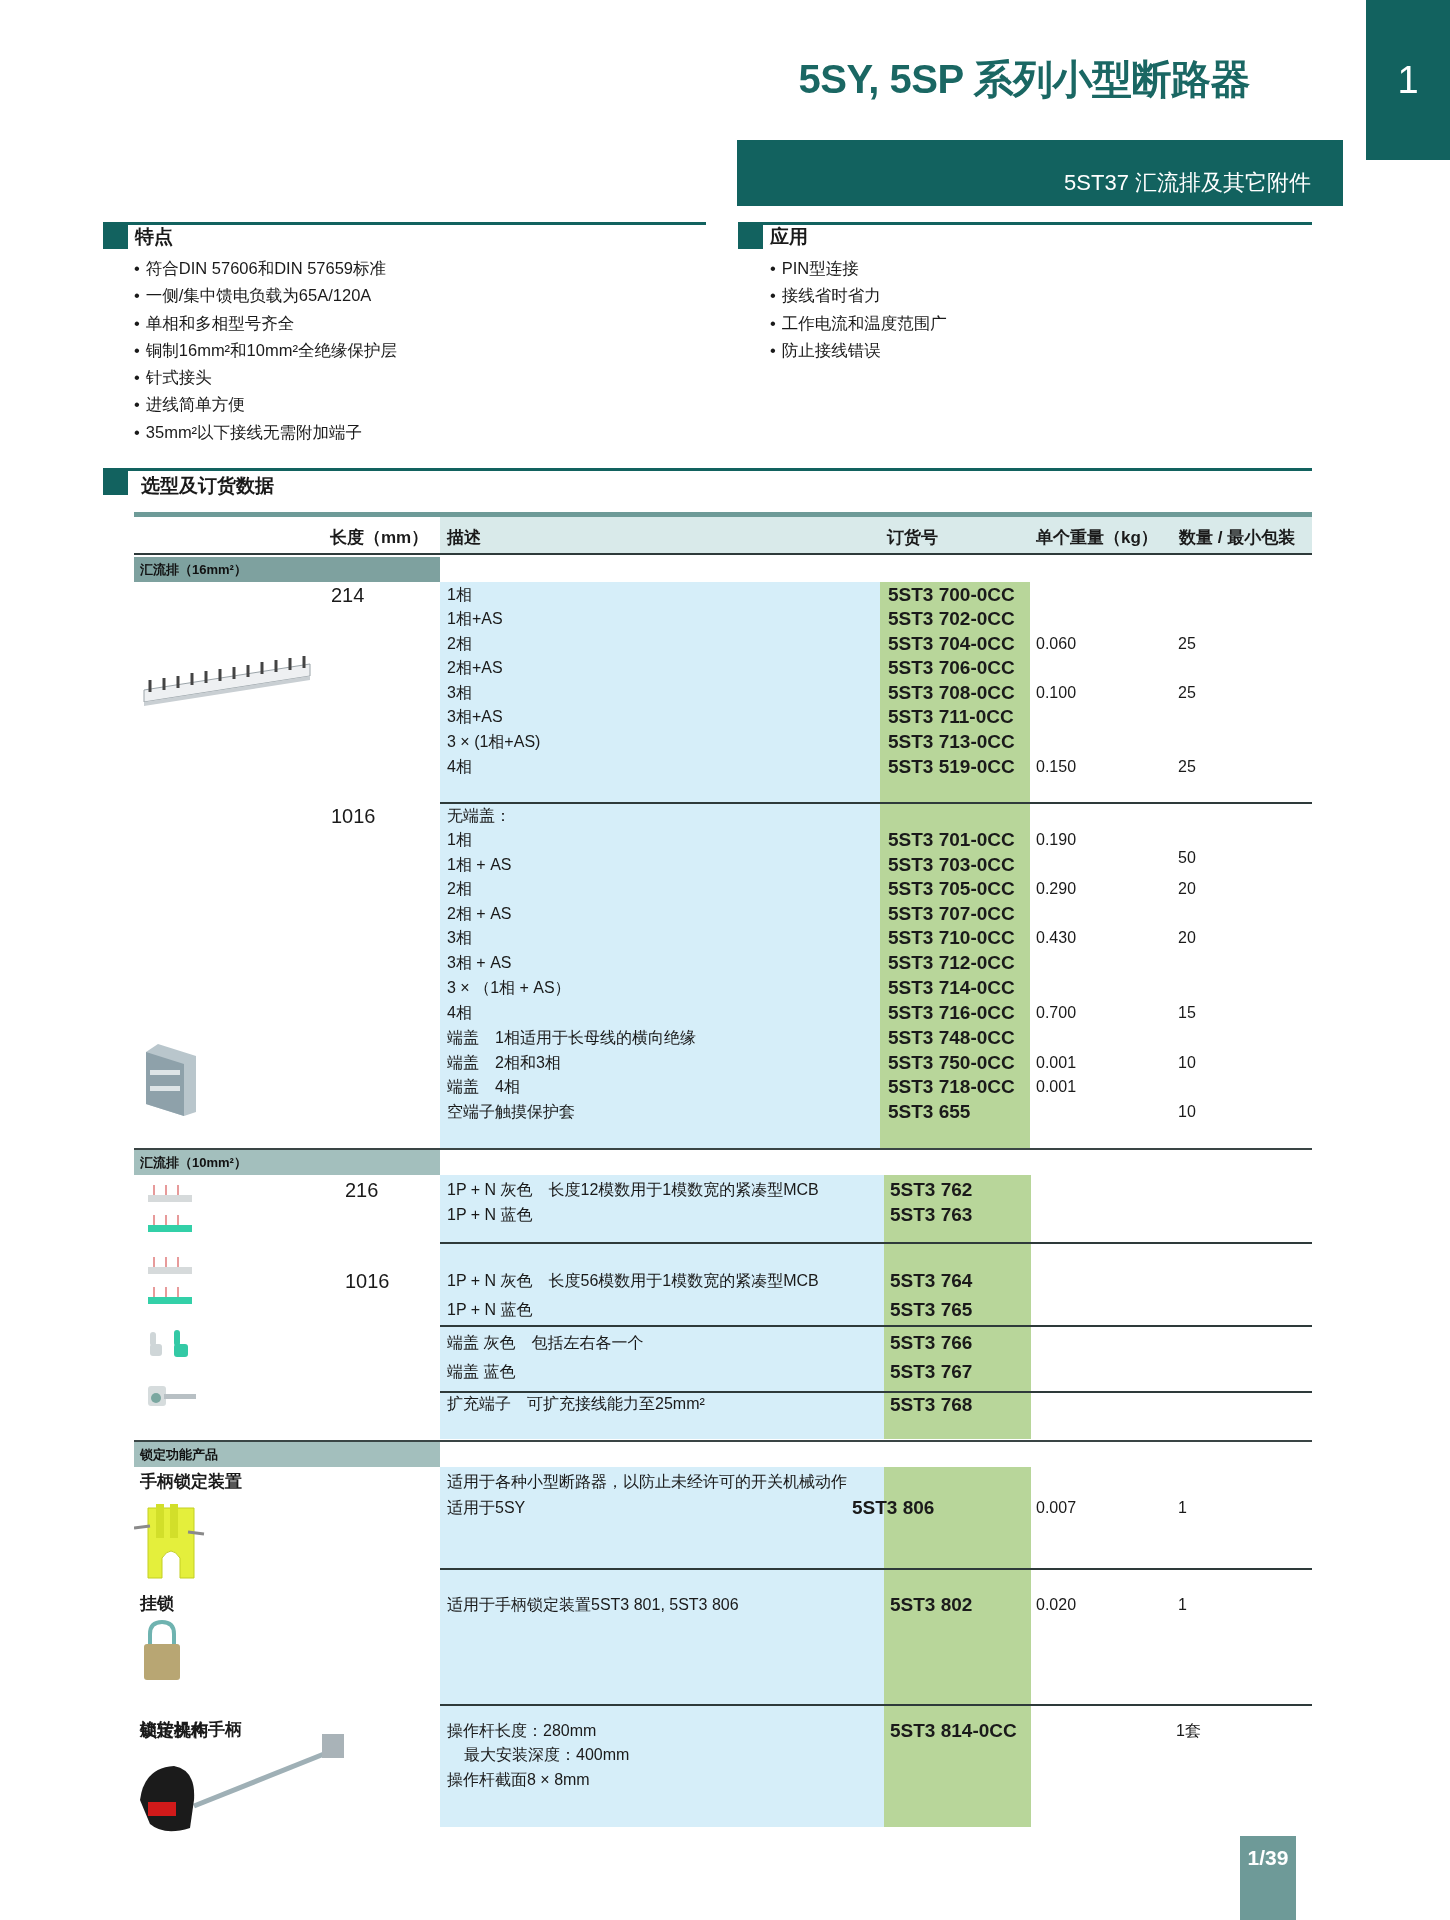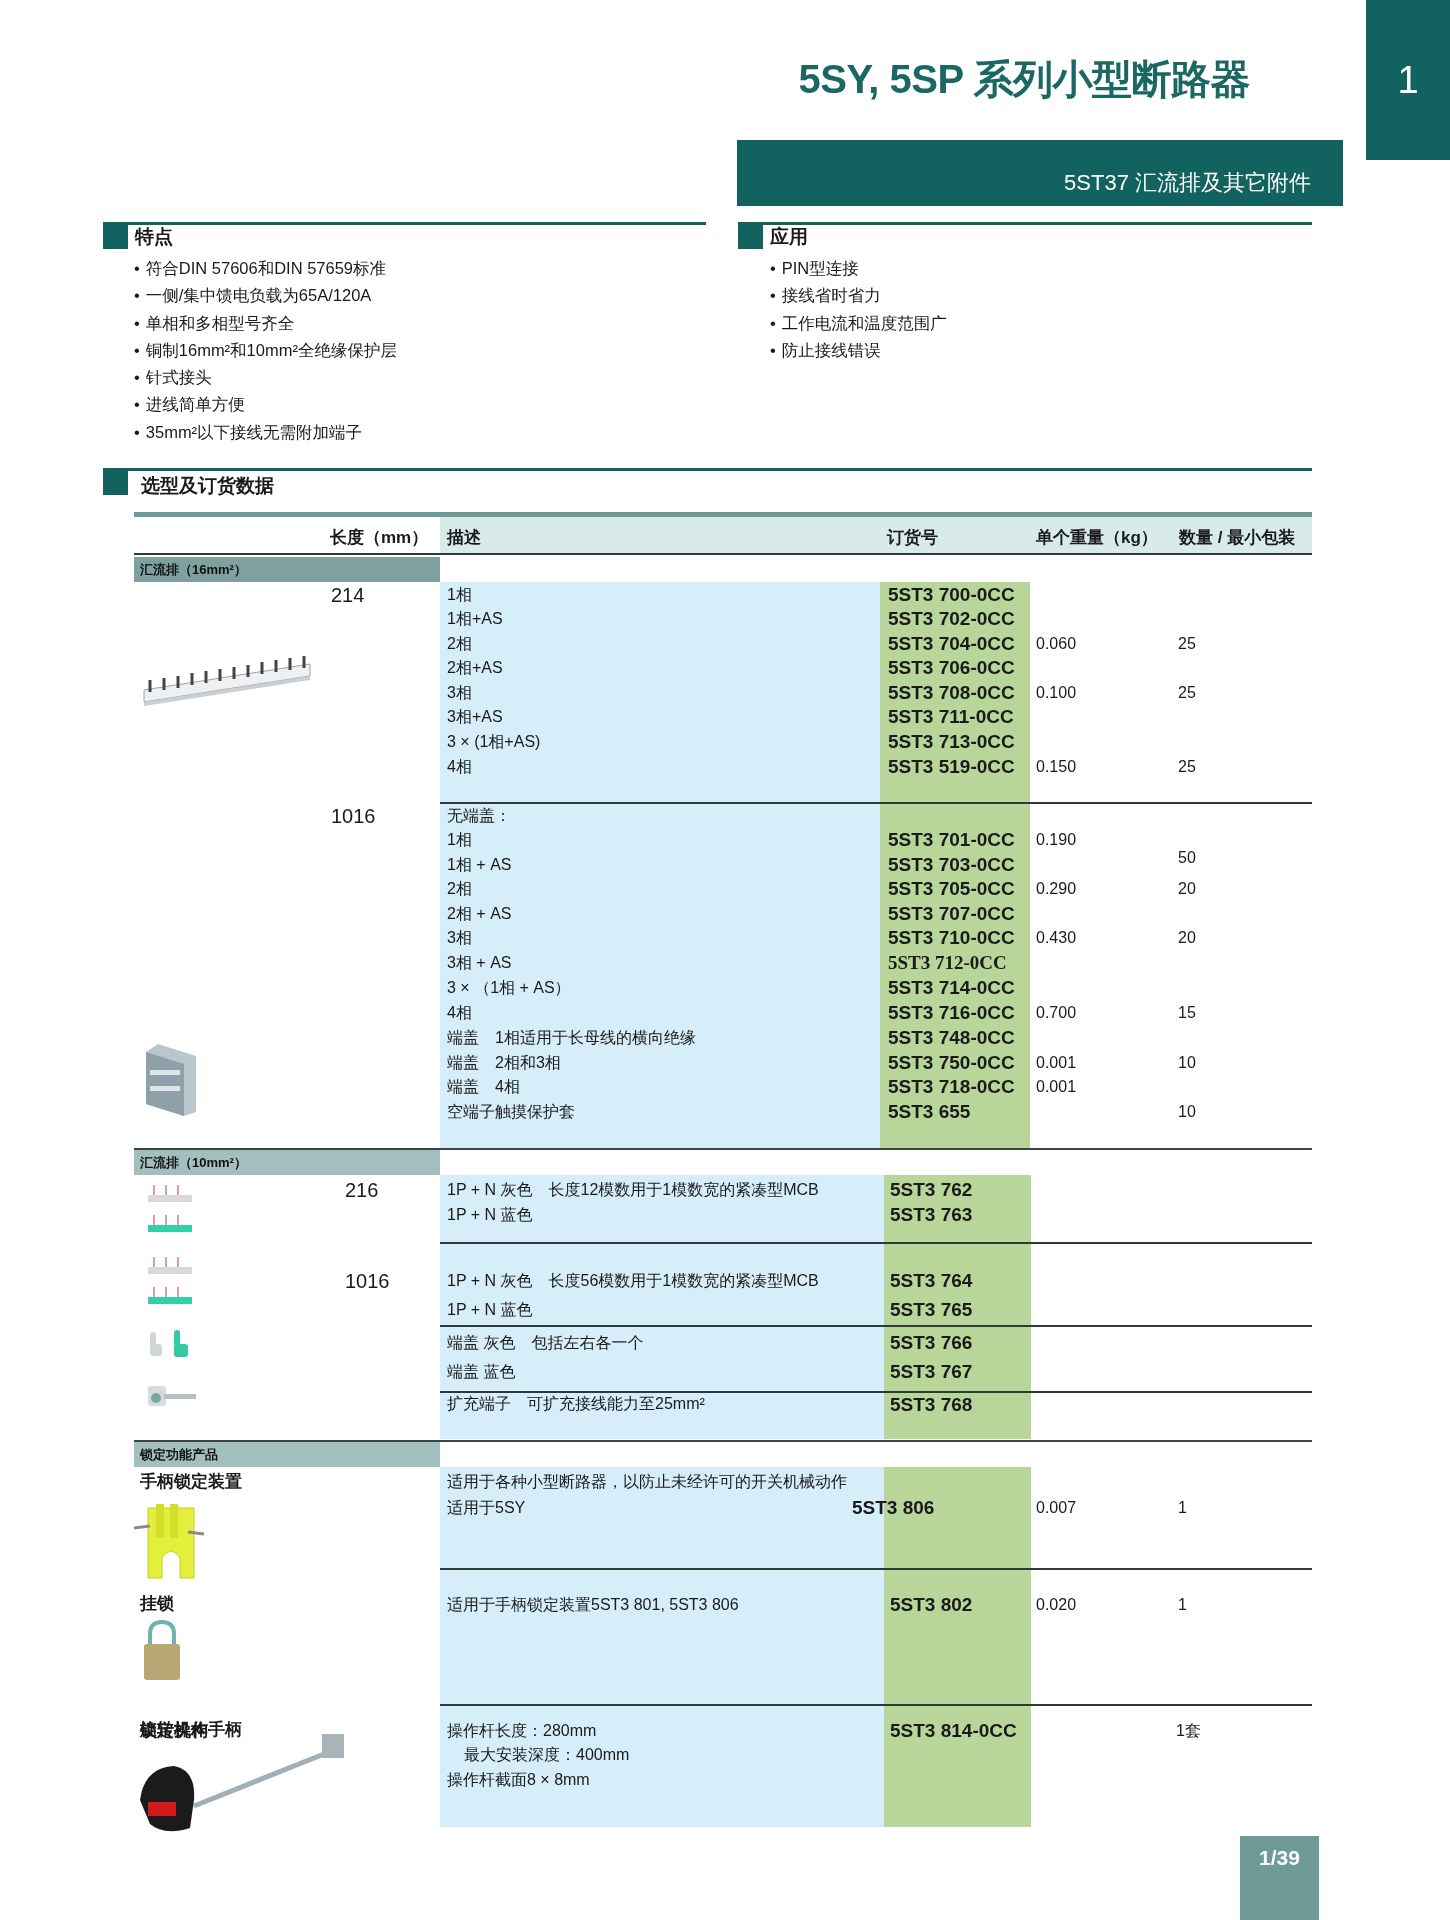--- a/index.html
+++ b/index.html
@@ -29,21 +29,21 @@
   .group-label { position: absolute; height: 25px; width: 306px; background: #7ea19f; font-size: 13px; font-weight: bold; padding-left: 6px; line-height: 25px; color: #111; }
   .group-label.light { background: #a3bfbd; }
   .row-line { position: absolute; left: 440px; width: 872px; border-top: 2px solid #2e3a3a; }
   .full-line { position: absolute; left: 134px; width: 1178px; border-top: 2px solid #3a4545; }
 
   .cell { position: absolute; font-size: 16px; white-space: nowrap; line-height: 20px; }
   .cell.order { font-weight: bold; font-size: 19px; }
   .cell.len { font-size: 20px; }
   .cell.sub-label { font-size: 17px; font-weight: bold; }
 
-  .page-num { position: absolute; left: 1240px; top: 1836px; width: 79px; height: 84px; background: #6e9a98; color: #fff; font-size: 21px; font-weight: bold; text-align: center; padding-top: 10px; }
+  .page-num { position: absolute; left: 1240px; top: 1836px; width: 56px; height: 84px; background: #6e9a98; color: #fff; font-size: 21px; font-weight: bold; text-align: center; padding-top: 10px; }
 
   .img { position: absolute; }
 </style>
 </head>
 <body>
 
 <div class="chapter-tab">1</div>
 <div class="page-title">5SY, 5SP 系列小型断路器</div>
 <div class="subtitle-bar">
     <span>5ST37 汇流排及其它附件</span>
@@ -159,21 +159,21 @@
   <div class="cell order" style="left:888px; top:879px;">5ST3 705-0CC</div>
   <div class="cell" style="left:1036px; top:879px;">0.290</div>
   <div class="cell" style="left:1178px; top:879px;">20</div>
   <div class="cell" style="left:447px; top:904px;">2相 + AS</div>
   <div class="cell order" style="left:888px; top:904px;">5ST3 707-0CC</div>
   <div class="cell" style="left:447px; top:928px;">3相</div>
   <div class="cell order" style="left:888px; top:928px;">5ST3 710-0CC</div>
   <div class="cell" style="left:1036px; top:928px;">0.430</div>
   <div class="cell" style="left:1178px; top:928px;">20</div>
   <div class="cell" style="left:447px; top:953px;">3相 + AS</div>
-  <div class="cell order" style="left:888px; top:953px;font-family:Liberation Serif, serif;">5ST3 712-0CC</div>
+  <div class="cell order" style="left:888px; top:953px;">5ST3 712-0CC</div>
   <div class="cell" style="left:447px; top:978px;">3 × （1相 + AS）</div>
   <div class="cell order" style="left:888px; top:978px;">5ST3 714-0CC</div>
   <div class="cell" style="left:447px; top:1003px;">4相</div>
   <div class="cell order" style="left:888px; top:1003px;">5ST3 716-0CC</div>
   <div class="cell" style="left:1036px; top:1003px;">0.700</div>
   <div class="cell" style="left:1178px; top:1003px;">15</div>
   <div class="cell" style="left:447px; top:1028px;">端盖　1相适用于长母线的横向绝缘</div>
   <div class="cell order" style="left:888px; top:1028px;">5ST3 748-0CC</div>
   <div class="cell" style="left:447px; top:1053px;">端盖　2相和3相</div>
   <div class="cell order" style="left:888px; top:1053px;">5ST3 750-0CC</div>

